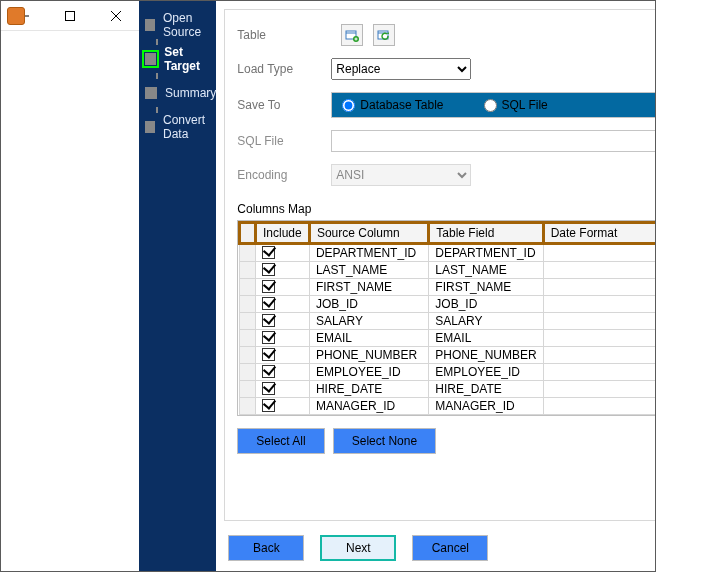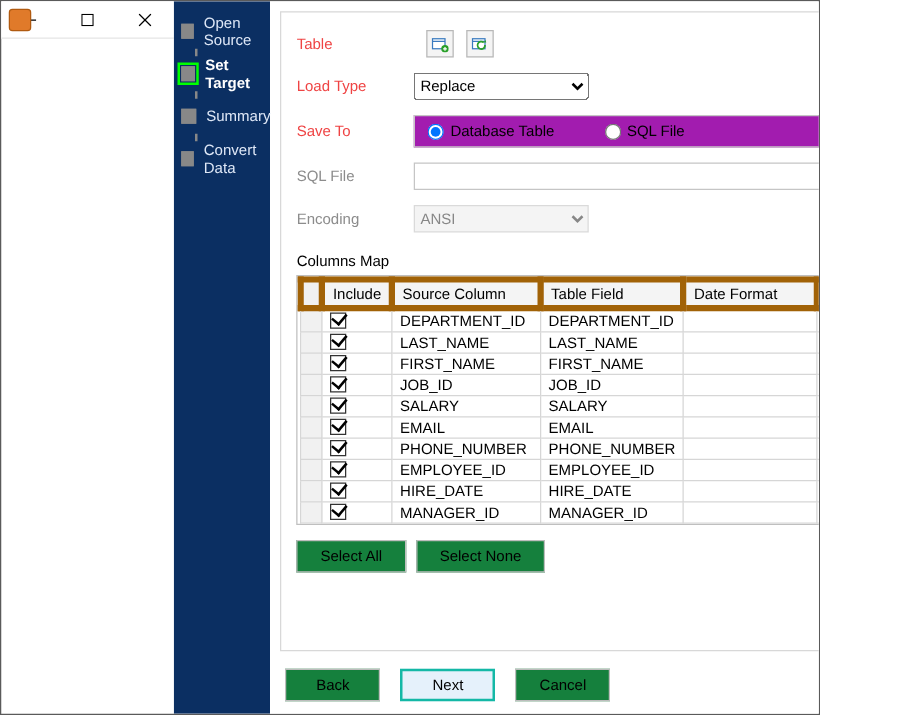--- a/index.html
+++ b/index.html
@@ -13,48 +13,48 @@
   .step { display:flex; align-items:center; height:28px; color:#d0dcf0; position:relative; }
   .step .node { width:12px; height:12px; border:2px solid #888; background:#888; margin-right:8px; position:relative; }
   .step.current .node { background:#888; }
   .step.current .node::before { content:""; position:absolute; inset:-5px; border:2px solid #00ff00; }
   .step.current .label { color:#fff; font-weight:600; }
   .step .label { font-size:12px; color:#dfe8f7; }
   .sidebar .connector { width:2px; height:6px; background:#888; margin-left:11px; }
   .content { flex:1; background:#fff; display:flex; flex-direction:column; }
   .formarea { flex:1; margin:8px; border:1px solid #d8d8d8; padding:14px 12px 10px 12px; background:#fff; overflow:hidden; display:flex; flex-direction:column; }
   .row { display:flex; align-items:center; margin-bottom:12px; }
-  .row .lab { width:94px; color:#ef4444; }
+  .row .lab { width:94px; color:#737373; }
   .row.disabled .lab { color:#8c8c8c; }
   select { font-family:inherit; font-size:12px; height:22px; }
   select.table { width:192px; }
   select.load { width:140px; }
   select.enc { width:140px; color:#555; background:#f0f0f0; }
   .iconbtn { width:22px; height:22px; border:1px solid #b8b8b8; margin-left:10px; display:inline-flex; align-items:center; justify-content:center; background:#f4f4f4; }
-  .savebox { border:1px solid #c5c5c5; background:#a21caf; padding:4px 10px; display:flex; align-items:center; width:330px; height:26px; }
+  .savebox { border:1px solid #c5c5c5; background:#0369a1; padding:4px 10px; display:flex; align-items:center; width:330px; height:26px; }
   .radio { display:flex; align-items:center; margin-right:40px; }
   .radio input { margin:0 5px 0 0; }
   .sqlrow input[type=text] { width:354px; height:22px; border:1px solid #c5c5c5; background:#fff; }
   .sqlrow .iconbtn { margin-left:8px; }
   .mapcaption { margin:4px 0 4px 0; }
   .gridwrap { border:1px solid #bfbfbf; background:#fff; overflow:hidden; }
   table.grid { border-collapse:collapse; width:100%; }
-  table.grid th { background:#f4f4f4; border:5px solid #a16207; font-weight:normal; text-align:left; padding:2px 6px; height:20px; font-size:12px; }
+  table.grid th { background:#f4f4f4; border:3px solid #a16207; font-weight:normal; text-align:left; padding:2px 6px; height:20px; font-size:12px; }
   table.grid td { border:1px solid #d6d6d6; padding:0 6px; height:17px; font-size:12px; }
   table.grid th.rowhead, table.grid td.rowhead { width:16px; background:#f1f1f1; }
   table.grid th.include, table.grid td.include { width:54px; }
   table.grid th.src, table.grid td.src { width:122px; }
   table.grid th.fld, table.grid td.fld { width:110px;margin-left:12px; }
   table.grid th.dfmt, table.grid td.dfmt { width:144px; }
   table.grid th.nullif, table.grid td.nullif { }
   td.include { text-align:left; padding-left:6px; }
   td.include .chk { display:inline-block; width:13px; height:13px; border:1px solid #333; position:relative; top:1px; }
   td.include .chk.checked::after { content:""; position:absolute; left:1px; top:-1px; width:9px; height:6px; border-left:2px solid #000; border-bottom:2px solid #000; transform:rotate(-50deg); }
   .selrow { display:flex; margin-top:12px; }
-  .btn { height:26px; border:1px solid #bdbdbd; background:#15803d; padding:0 18px; display:inline-flex; align-items:center; justify-content:center; margin-right:8px; font-family:inherit; font-size:12px; }
+  .btn { height:26px; border:1px solid #bdbdbd; background:#3b82f6; padding:0 18px; display:inline-flex; align-items:center; justify-content:center; margin-right:8px; font-family:inherit; font-size:12px; }
   .wizbtns { padding:6px 0 10px 12px; display:flex; }
   .wizbtns .btn { width:76px; margin-right:16px; }
   .btn.primary { border:2px solid #14b8a6; background:#e5f1fb; }
   svg { display:block; }
 </style>
 </head>
 <body>
 
 <div class="window">
   <div class="titlebar">

